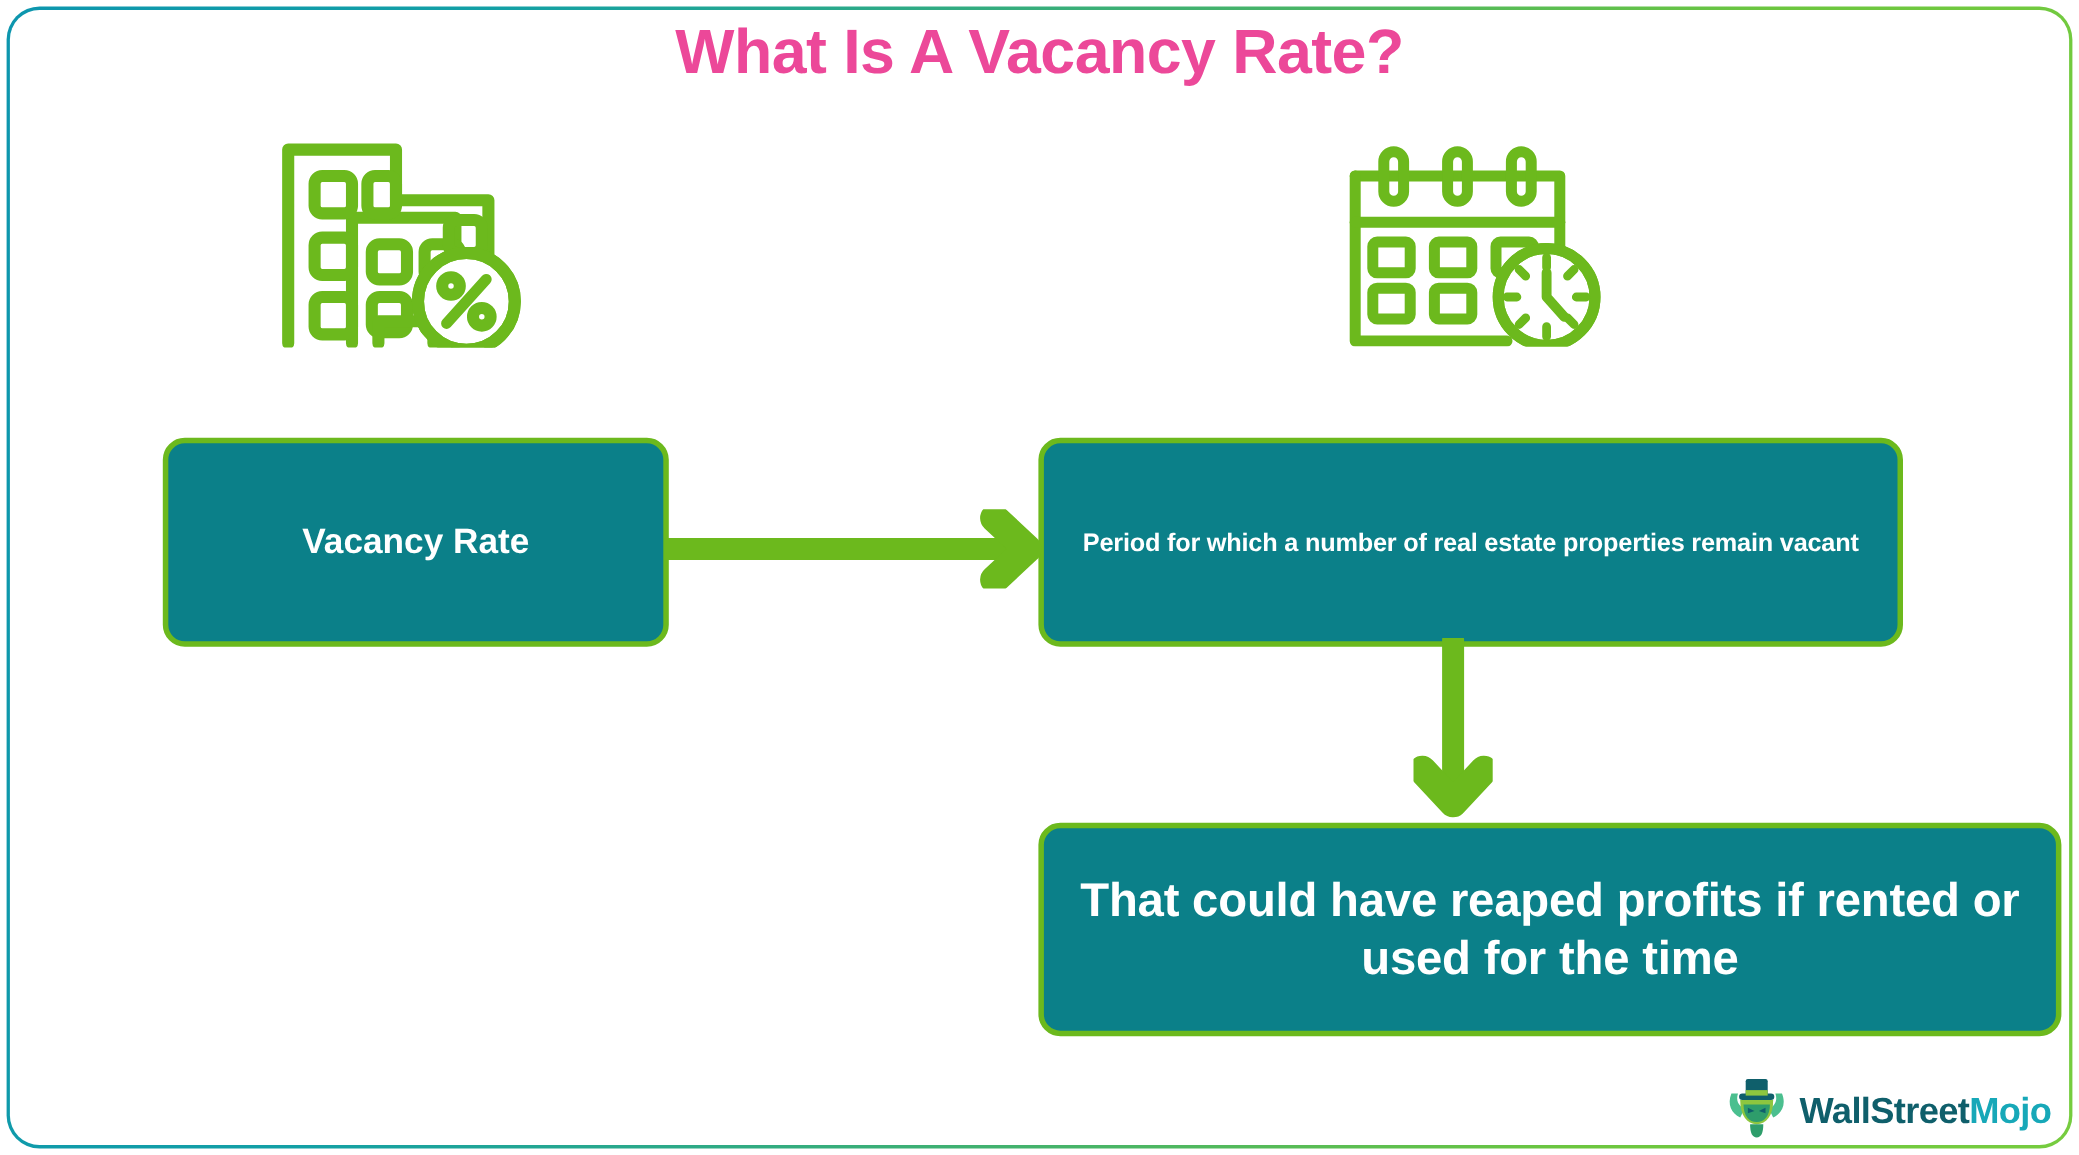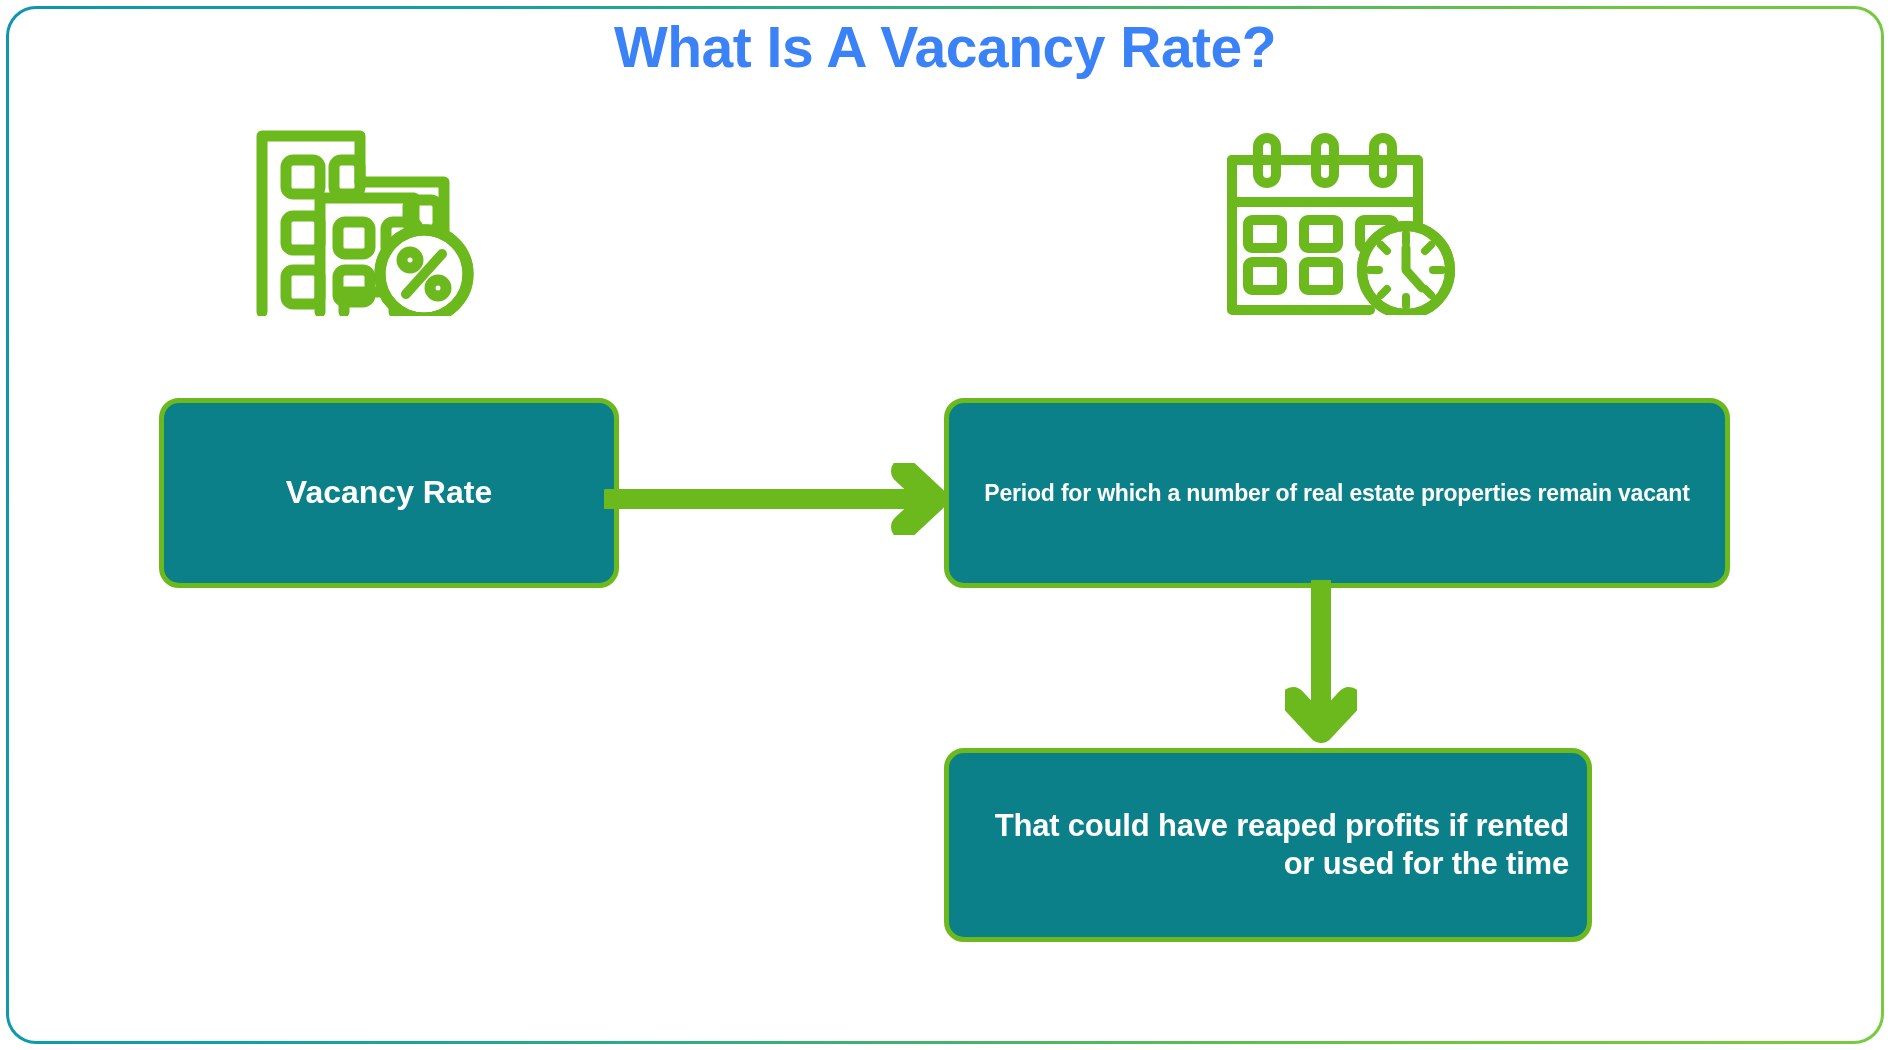--- a/index.html
+++ b/index.html
@@ -39,21 +39,21 @@
   
   #title {
     position: absolute;
     left: 0;
     top: 12px;
     width: 1890px;
     text-align: center;
     font-size: 57px;
     font-weight: bold;
     letter-spacing: -0.5px;
-    color: #3b82f6;
+    color: #ec4899;
     line-height: 1.25;
   }
 
   
   .icon-wrap { position: absolute; }
   #building-icon { left: 238px; top: 126px; }
   #calendar-icon { left: 1220px; top: 130px; }
 
   
   .node {
@@ -65,42 +65,41 @@
     color: #ffffff;
     font-weight: bold;
     display: flex;
     align-items: center;
     justify-content: center;
     text-align: center;
     line-height: 1.22;
     padding: 10px 18px;
   }
   #node-vacancy-rate {
-    left: 159px;
+    left: 148px;
     top: 398px;
     width: 460px;
     height: 190px;
     font-size: 32px;
   }
   #node-period {
     left: 944px;
     top: 398px;
     width: 786px;
     height: 190px;
     font-size: 23px;
     letter-spacing: -0.2px;
   }
   #node-profits {
     left: 944px;
     top: 748px;
-    width: 648px;
+    width: 930px;
     height: 194px;
-    font-size: 31px;
+    font-size: 43px;
     letter-spacing: -0.2px;
-    text-align: right;
   }
 
   
   .arrow { position: absolute; }
   #arrow-horizontal { left: 604px; top: 463px; }
   #arrow-vertical   { left: 1285px; top: 580px; }
 
   
   #logo {
     position: absolute;
@@ -202,14 +201,38 @@
     </svg>
   </div>
 
   <div class="arrow" id="arrow-vertical">
     <svg width="72" height="172" viewBox="0 0 72 172" fill="none" stroke="#6cb91d" stroke-linecap="round" stroke-linejoin="round">
       <path d="M36 2 V142" stroke-width="20"></path>
       <path d="M8 120 L36 150 L64 120" stroke-width="26"></path>
     </svg>
   </div>
 
+  <div id="logo">
+    <span>
+      <svg width="58" height="58" viewBox="0 0 58 58">
+
+        <path d="M6 16 C2 26 6 34 14 38 L18 30 C12 27 10 22 12 16 Z" fill="#4bbf8f"></path>
+        <path d="M52 16 C56 26 52 34 44 38 L40 30 C46 27 48 22 46 16 Z" fill="#4bbf8f"></path>
+
+        <rect x="19" y="3" width="20" height="15" rx="2" fill="#0f5f6b"></rect>
+        <rect x="13" y="16" width="32" height="6" rx="3" fill="#0f5f6b"></rect>
+        <rect x="19" y="13" width="20" height="5" fill="#8dc63f"></rect>
+
+        <path d="M14 22 C14 36 20 44 29 44 C38 44 44 36 44 22 Z" fill="#8dc63f"></path>
+        <path d="M17 26 C17 36 22 42 29 42 C36 42 41 36 41 26 Z" fill="#2e9d6b"></path>
+
+        <path d="M21 29 l6 3 -6 2 Z" fill="#0f5f6b"></path>
+        <path d="M37 29 l-6 3 6 2 Z" fill="#0f5f6b"></path>
+
+        <path d="M23 44 C23 52 25 56 29 56 C33 56 35 52 35 44 Z" fill="#2e9d6b"></path>
+      </svg>
+    </span>
+    <span id="logo-text">
+      <span class="logo-wall">WallStreet</span><span class="logo-mojo">Mojo</span>
+    </span>
+  </div>
 
 </div>
 
 </body></html>

